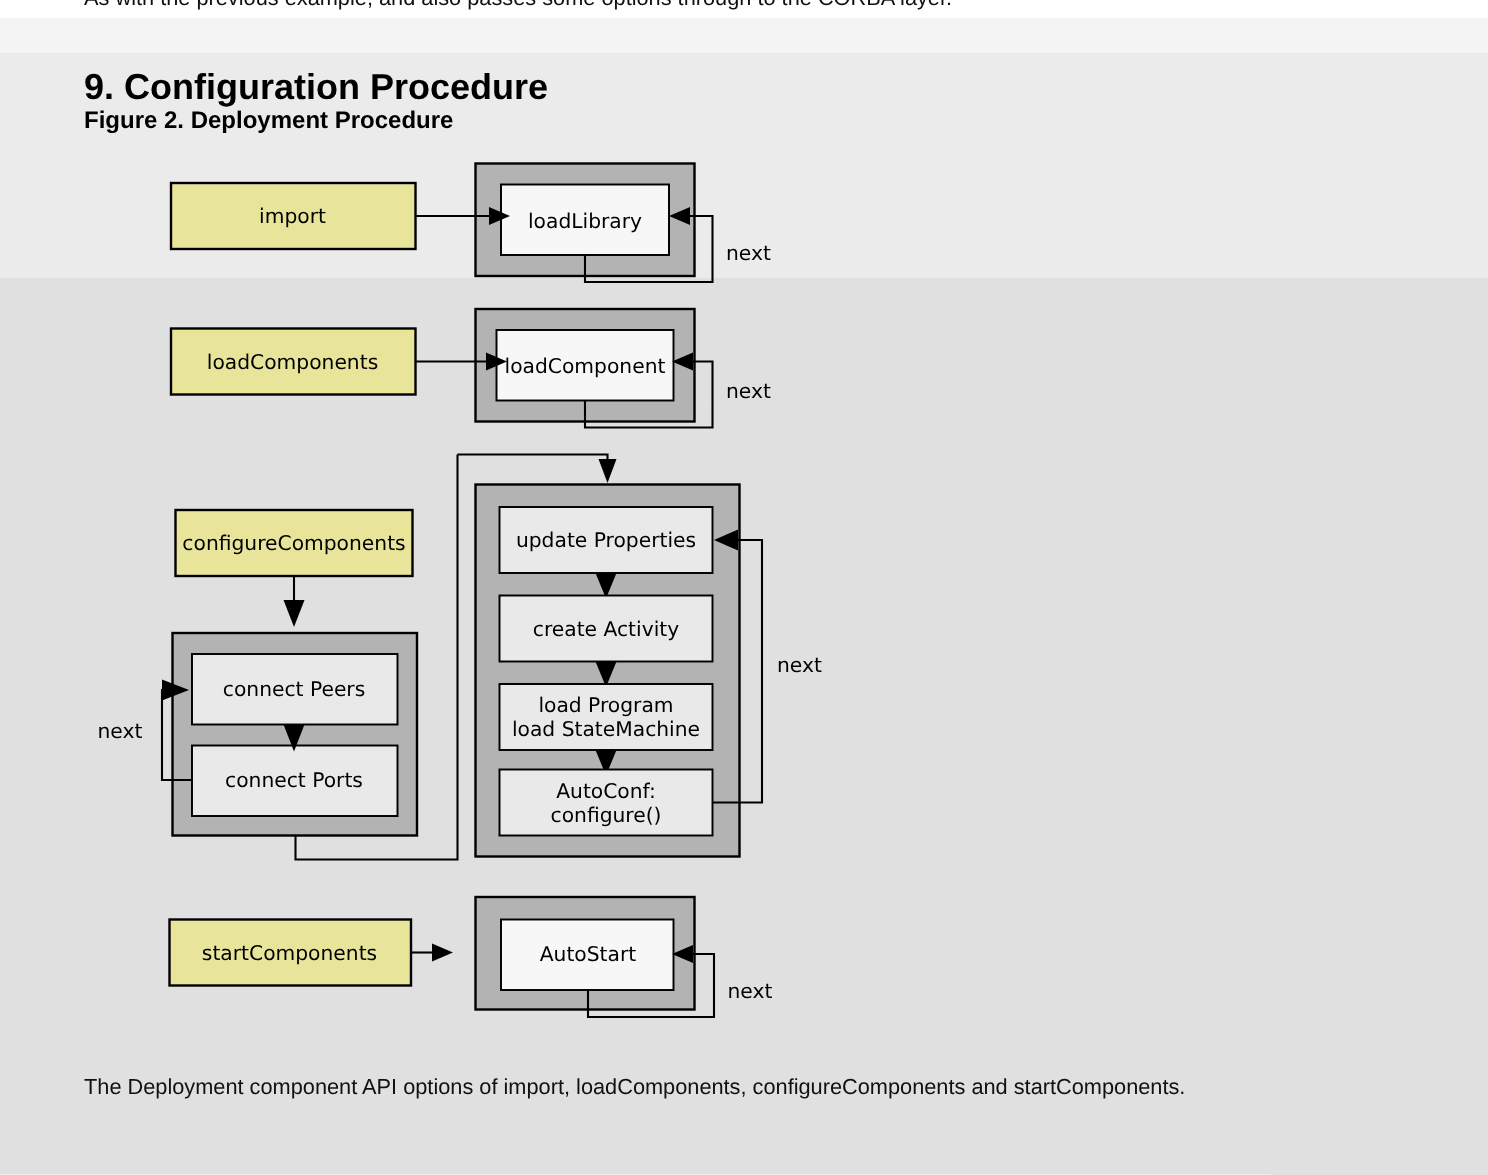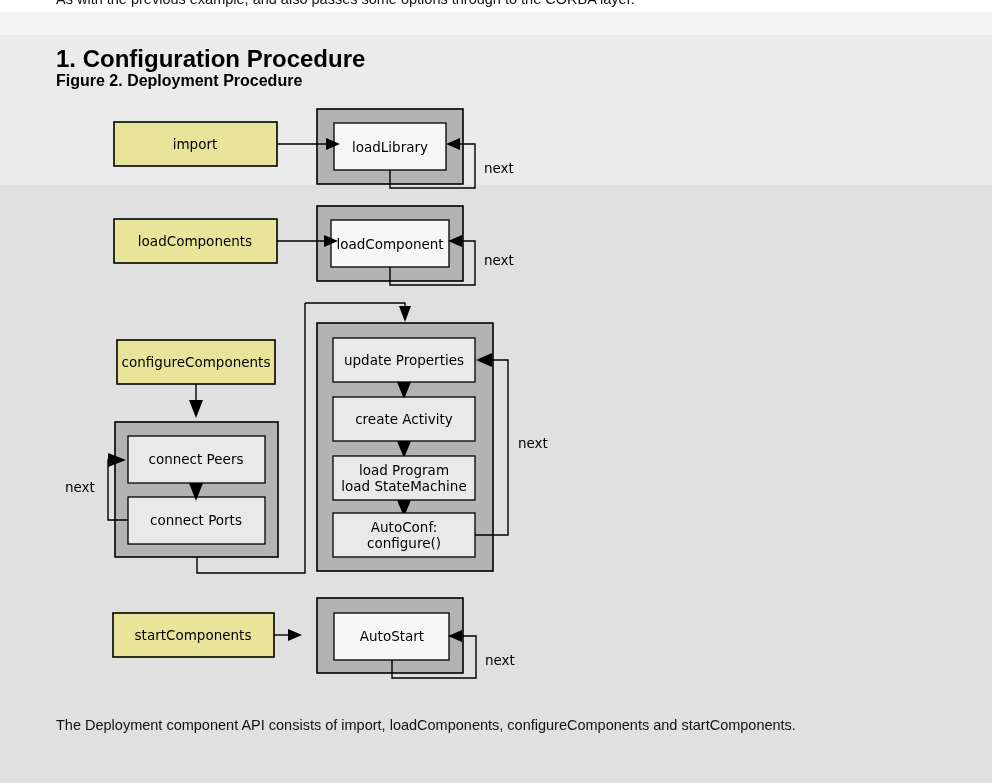--- a/index.html
+++ b/index.html
@@ -57,23 +57,23 @@
 </style>
 </head>
 <body>
 
 <div class="band" id="band-white"></div>
 <div class="band" id="band-light"></div>
 <div class="band" id="band-mid"></div>
 <div class="band" id="band-body"></div>
 
 <div id="clipped-intro">As with the previous example, and also passes some options through to the CORBA layer.</div>
-<h2 id="page-title">1. Configuration Procedure</h2>
+<h2 id="page-title">9. Configuration Procedure</h2>
 <div id="figure-caption">Figure 2. Deployment Procedure</div>
-<p id="para-api">The Deployment component API consists of import, loadComponents, configureComponents and startComponents.</p>
+<p id="para-api">The Deployment component API options of import, loadComponents, configureComponents and startComponents.</p>
 <p id="para-format">The configuration format defines the instructions one can use to load and configure Orocos components. One can divide the instructi</p>
 
 <svg id="diagram" width="992" height="600" viewBox="0 0 992 600">
 
   <g>
 
     <rect class="grp-box" x="317" y="9" width="146" height="75"></rect>
 
     <rect class="inner-box-white" x="334" y="23" width="112" height="47"></rect>
     <text class="lbl-box" x="390" y="48" text-anchor="middle" dominant-baseline="middle">loadLibrary</text>

